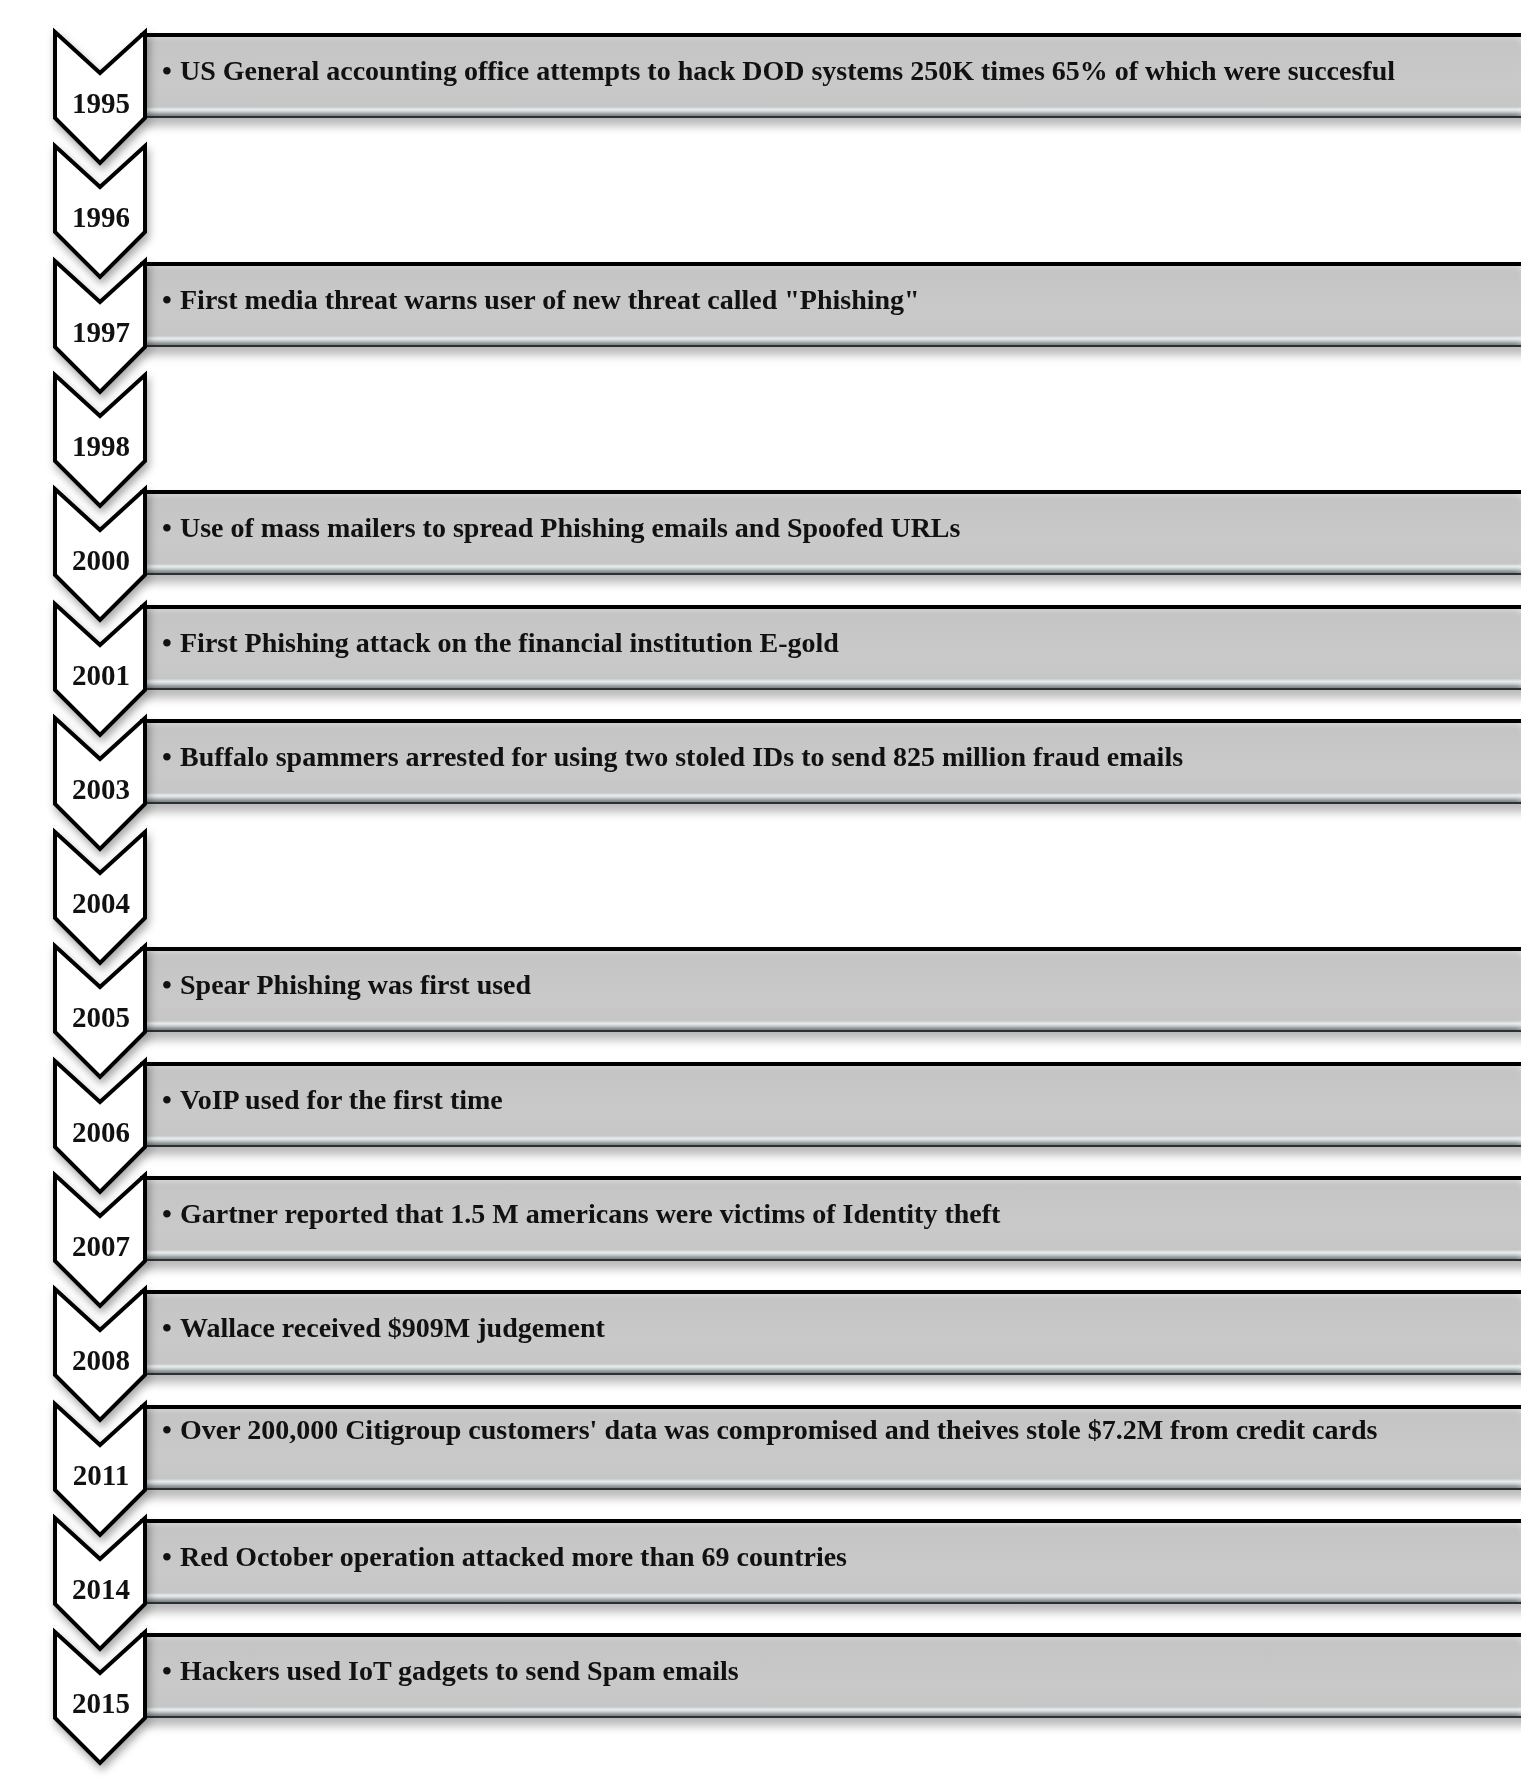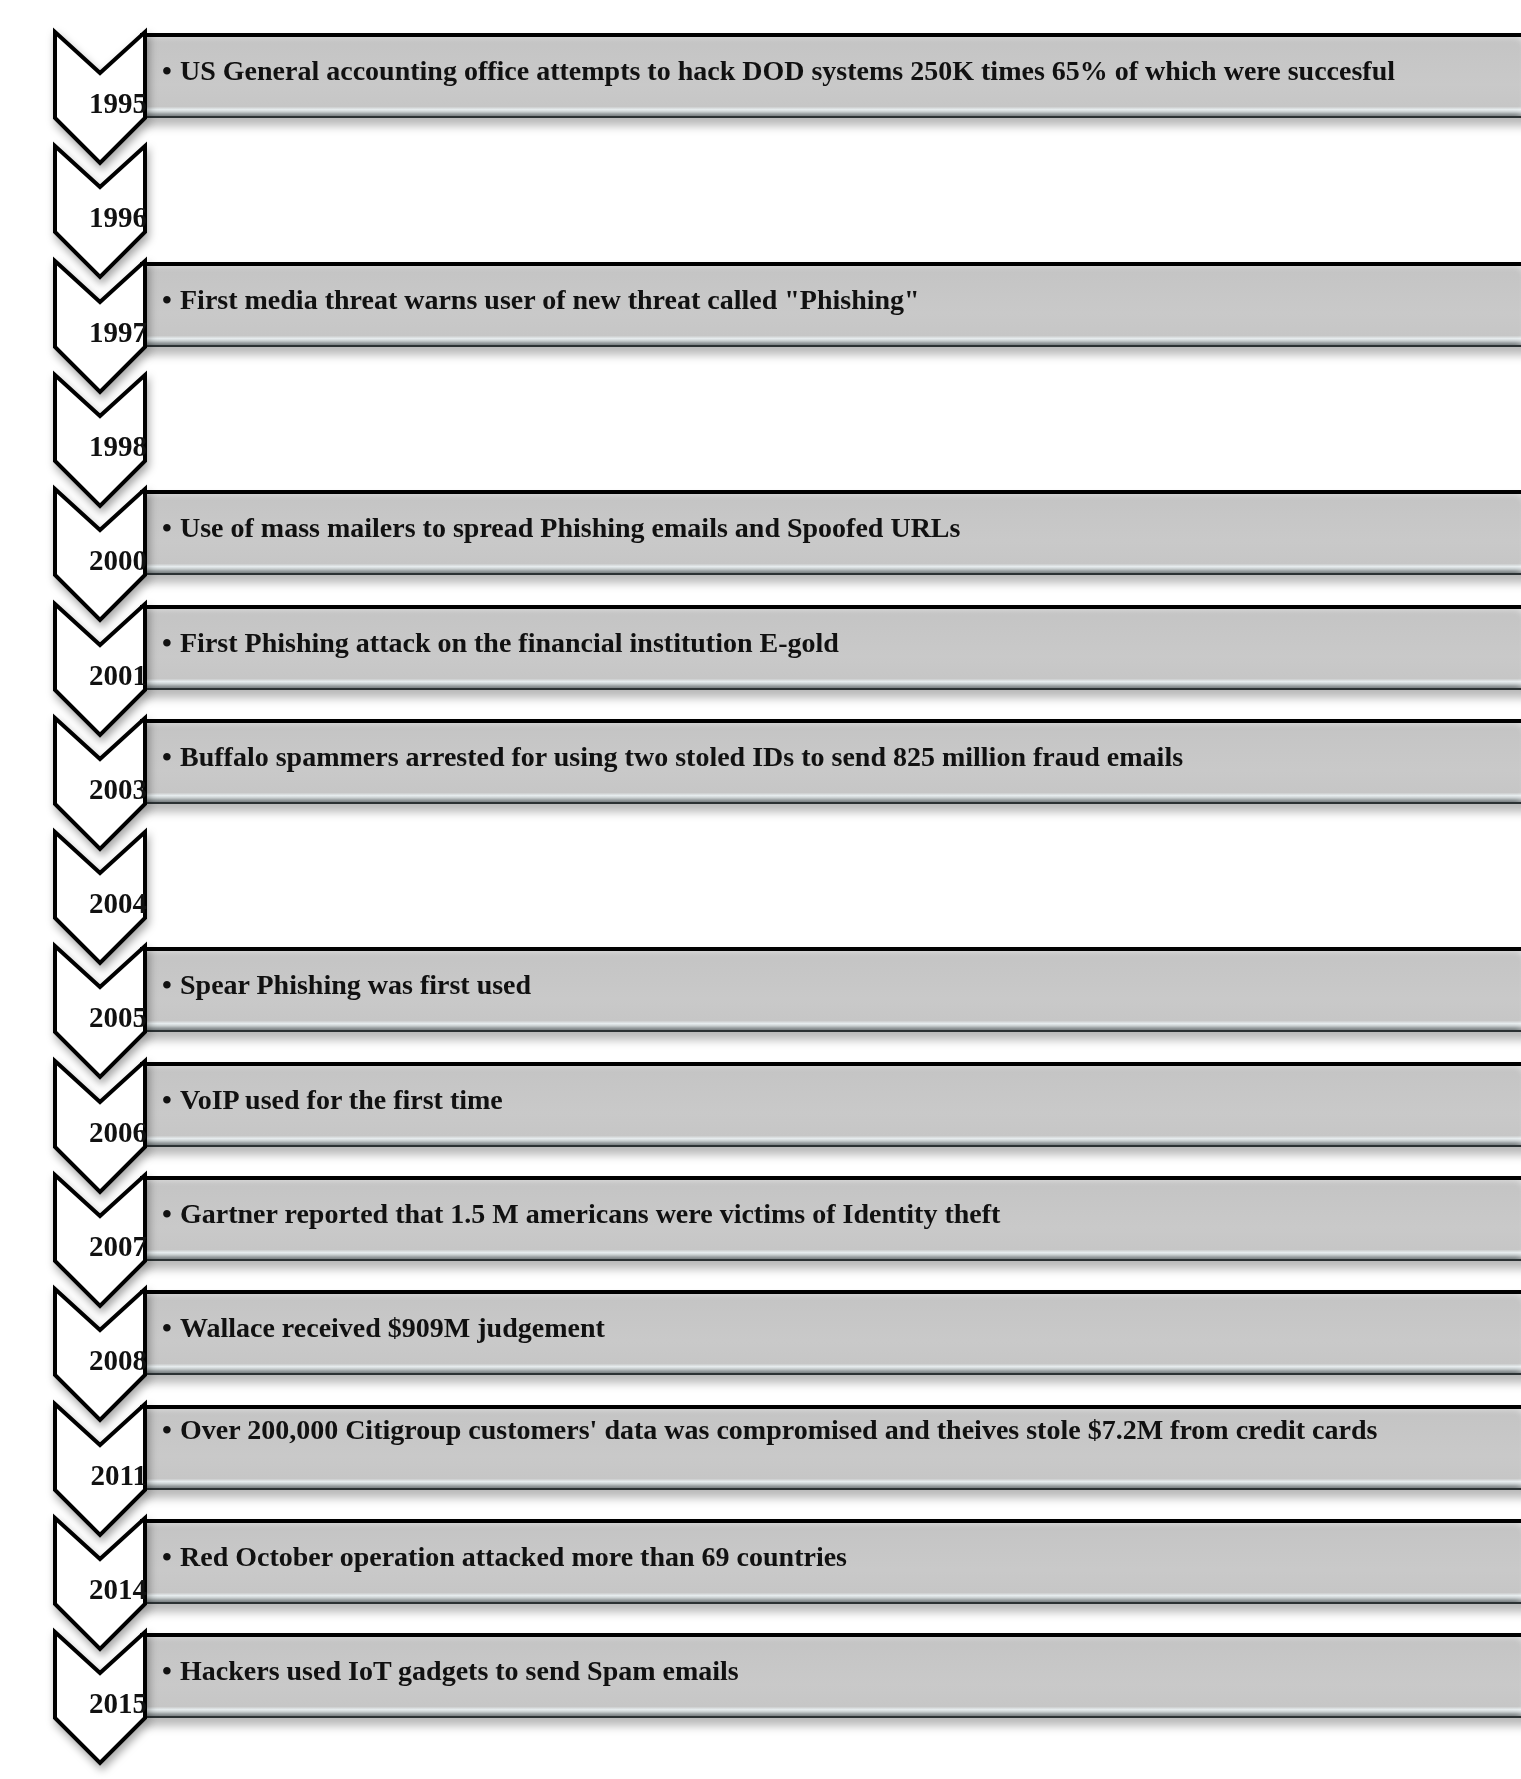--- a/index.html
+++ b/index.html
@@ -69,21 +69,21 @@
       top: -6px;
       width: 110px;
       height: 146px;
       overflow: visible;
     }
     .year {
       position: absolute;
       left: 15px;
       top: 53px;
       width: 92px;
-      text-align: right;
+      text-align: center;
       font-weight: bold;
       font-size: 29px;
       color: #111;
       line-height: 34px;
     }
   </style>
 </head>
 <body>
 
 <div class="timeline">

